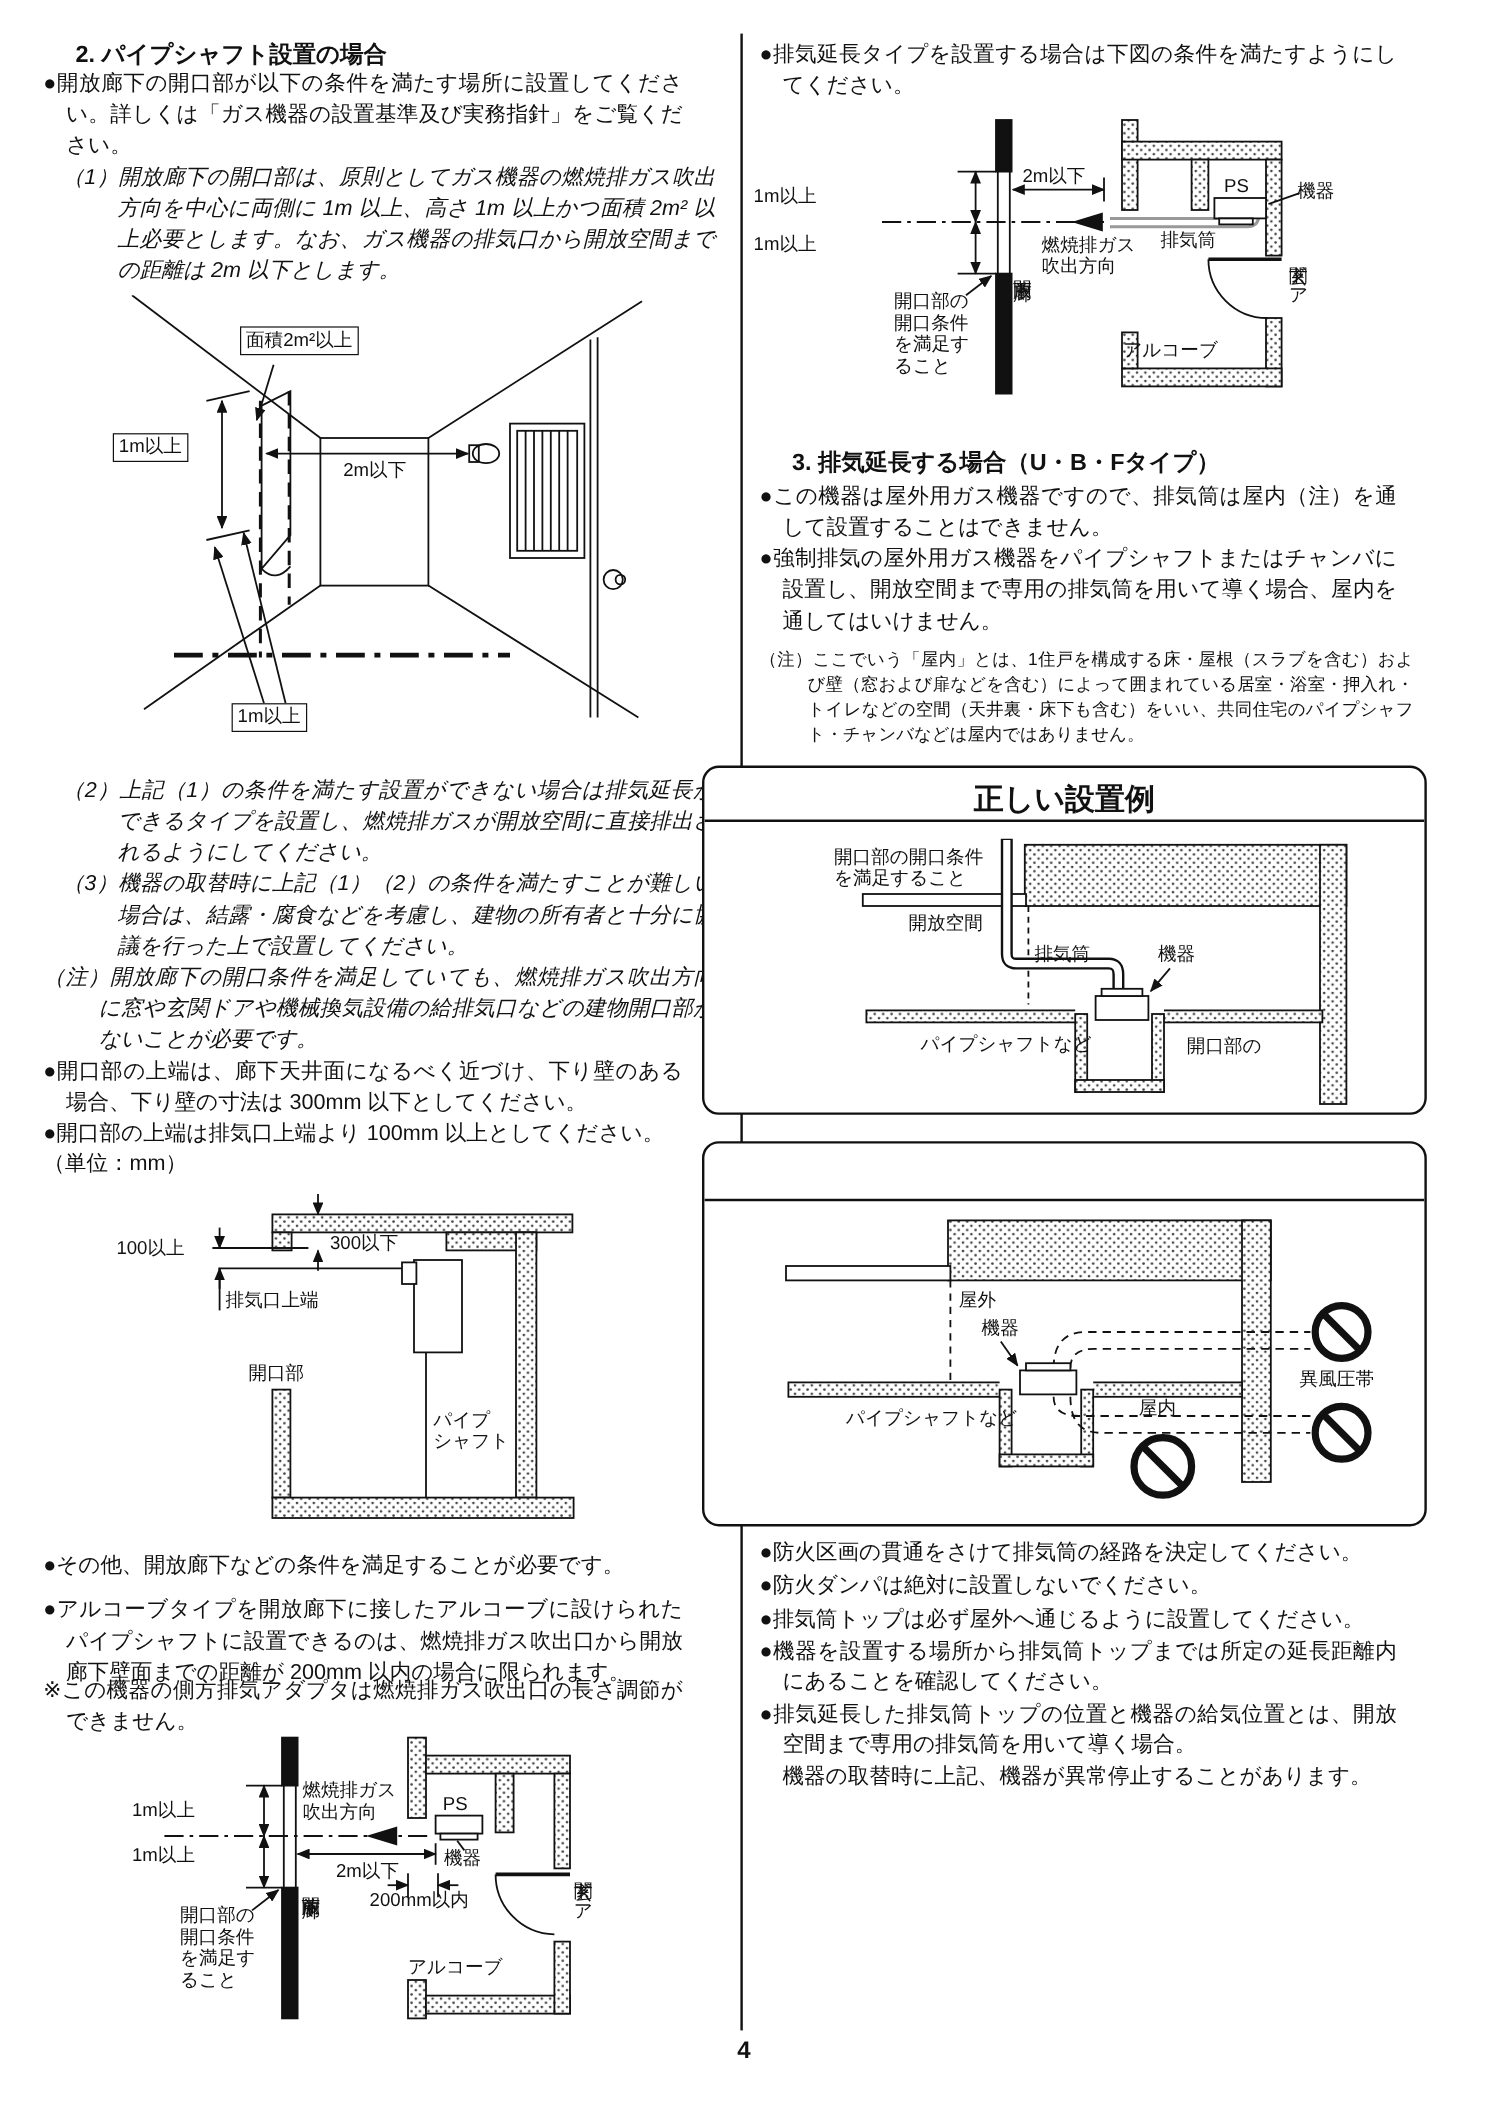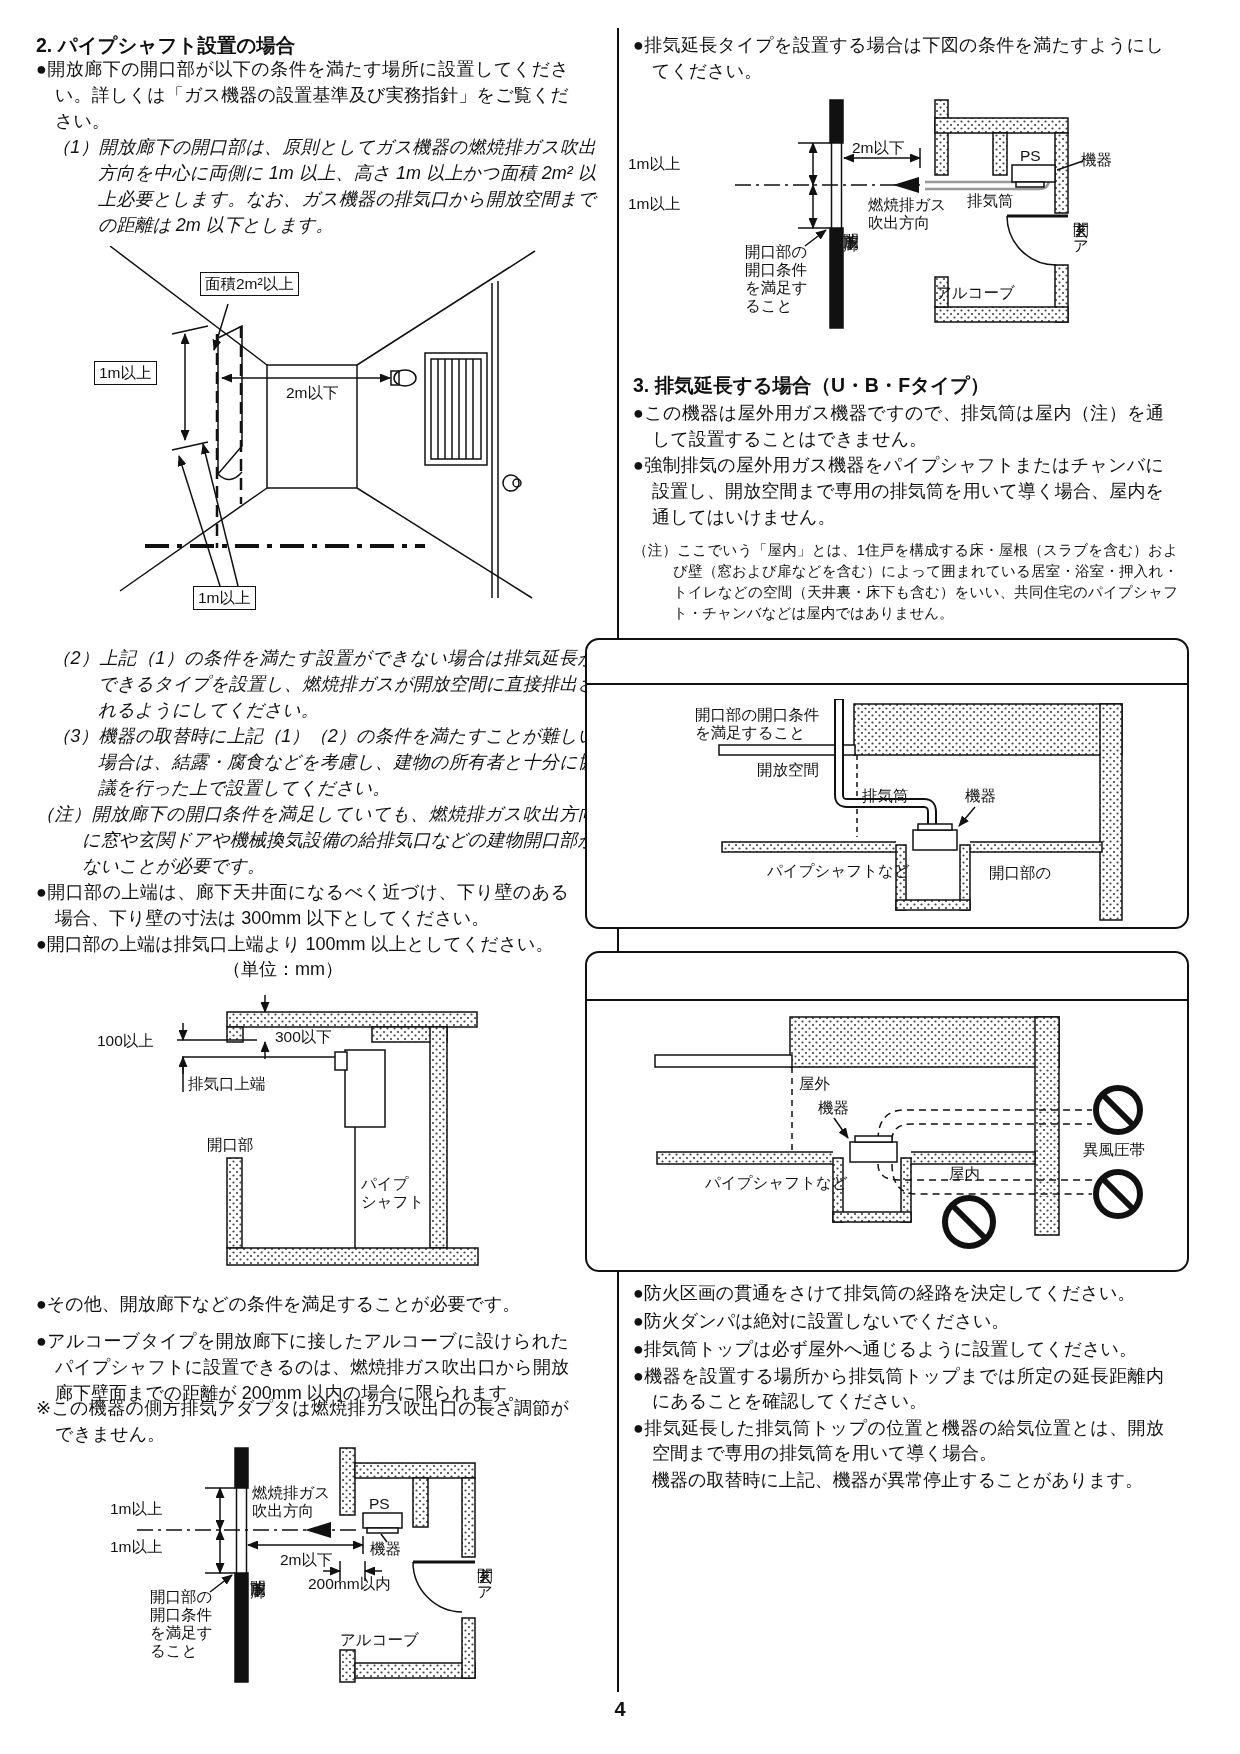--- a/index.html
+++ b/index.html
@@ -1,21 +1,21 @@
 <!DOCTYPE html>
 <html><head>
 <meta charset="utf-8">
 <style>
   html,body{margin:0;padding:0;}
   body{width:1240px;height:1754px;background:#fff;position:relative;overflow:hidden;
        font-family:"Liberation Sans","DejaVu Sans",sans-serif;color:#111;}
   .t{position:absolute;font-size:18px;line-height:26px;text-align:justify;}
   .hang1{padding-left:19px;text-indent:-19px;}
   .hang2{padding-left:46px;text-indent:-46px;font-style:italic;}
-  .hd{position:absolute;font-size:19.5px;font-weight:bold;white-space:nowrap;}
+  .hd{position:absolute;font-size:19.5px;font-weight:bold;white-space:nowrap;margin-left:27px;}
   .small{font-size:14.5px;line-height:21px;}
   .b{font-weight:normal;}
   .dg{position:absolute;}
   .dg svg{position:absolute;left:0;top:0;}
   .lb{position:absolute;font-size:15.5px;line-height:18px;white-space:pre-line;color:#111;}
   .lbx{border:1.5px solid #111;padding:0 4px;background:#fff;line-height:22px;white-space:nowrap;}
   .vt{writing-mode:vertical-rl;text-orientation:upright;letter-spacing:1px;}
   .boxr{position:absolute;border:2.5px solid #111;border-radius:14px;background:#fff;}
   .ttl{position:absolute;left:0;right:0;top:9px;text-align:center;font-size:25px;font-weight:bold;}
   .vrule{position:absolute;left:617px;top:28px;width:2px;height:1664px;background:#111;}
@@ -78,21 +78,21 @@
   <div class="lb lbx" style="left:14px;top:115px">1m以上</div>
   <div class="lb" style="left:206px;top:138px">2m以下</div>
   <div class="lb lbx" style="left:113px;top:340px">1m以上</div>
 </div>
 
 <div class="t hang2" style="left:52px;top:645px;width:498px">（2）上記（1）の条件を満たす設置ができない場合は排気延長ができるタイプを設置し、燃焼排ガスが開放空間に直接排出されるようにしてください。</div>
 <div class="t hang2" style="left:52px;top:723px;width:498px">（3）機器の取替時に上記（1）（2）の条件を満たすことが難しい場合は、結露・腐食などを考慮し、建物の所有者と十分に協議を行った上で設置してください。</div>
 <div class="t hang2" style="left:36px;top:801px;width:514px">（注）開放廊下の開口条件を満足していても、燃焼排ガス吹出方向に窓や玄関ドアや機械換気設備の給排気口などの建物開口部がないことが必要です。</div>
 <div class="t hang1" style="left:36px;top:879px;width:514px">●開口部の上端は、廊下天井面になるべく近づけ、下り壁のある場合、下り壁の寸法は 300mm 以下としてください。</div>
 <div class="t hang1" style="left:36px;top:931px;width:514px">●開口部の上端は排気口上端より 100mm 以上としてください。</div>
-<div class="t" style="left:36px;top:956px;width:494px;text-align:center">（単位：mm）</div>
+<div class="t" style="left:36px;top:956px;width:494px;text-align:left">（単位：mm）</div>
 
 <div class="dg" style="left:95px;top:995px;width:430px;height:290px">
   <svg width="430" height="290" viewBox="0 0 430 290">
     <defs>
       <pattern id="h2" width="7" height="7" patternUnits="userSpaceOnUse">
         <rect width="7" height="7" fill="#fff"></rect>
           <circle cx="2" cy="2" r="1.1" fill="#444"></circle>
           <circle cx="5.5" cy="5.5" r="1.1" fill="#444"></circle>
       </pattern>
       <marker id="m2e" markerWidth="11" markerHeight="9" refX="10" refY="4.5" orient="auto" markerUnits="userSpaceOnUse">
@@ -255,20 +255,21 @@
   <div class="lb vt" style="left:452px;top:114px">玄関ドア</div>
   <div class="lb" style="left:316px;top:189px">アルコーブ</div>
 </div>
 
 <div class="hd" style="left:633px;top:372px">3. 排気延長する場合（U・B・Fタイプ）</div>
 <div class="t hang1" style="left:633px;top:400px;width:512px">●この機器は屋外用ガス機器ですので、排気筒は屋内（注）を通して設置することはできません。</div>
 <div class="t hang1" style="left:633px;top:452px;width:512px">●強制排気の屋外用ガス機器をパイプシャフトまたはチャンバに設置し、開放空間まで専用の排気筒を用いて導く場合、屋内を通してはいけません。</div>
 <div class="t small" style="left:633px;top:540px;width:505px;padding-left:40px;text-indent:-40px">（注）ここでいう「屋内」とは、1住戸を構成する床・屋根（スラブを含む）および壁（窓および扉などを含む）によって囲まれている居室・浴室・押入れ・トイレなどの空間（天井裏・床下も含む）をいい、共同住宅のパイプシャフト・チャンバなどは屋内ではありません。</div>
 
 <div class="boxr dg" style="left:585px;top:638px;width:600px;height:287px">
+  <div class="ttl">正しい設置例</div>
   <svg width="600" height="287" viewBox="0 0 600 287">
     <defs>
       <pattern id="h5" width="7" height="7" patternUnits="userSpaceOnUse">
         <rect width="7" height="7" fill="#fff"></rect>
           <circle cx="2" cy="2" r="1.1" fill="#444"></circle>
           <circle cx="5.5" cy="5.5" r="1.1" fill="#444"></circle>
       </pattern>
       <marker id="m5e" markerWidth="11" markerHeight="9" refX="10" refY="4.5" orient="auto" markerUnits="userSpaceOnUse">
           <path d="M0,0 L11,4.5 L0,9 z" fill="#111"></path>
         </marker>

